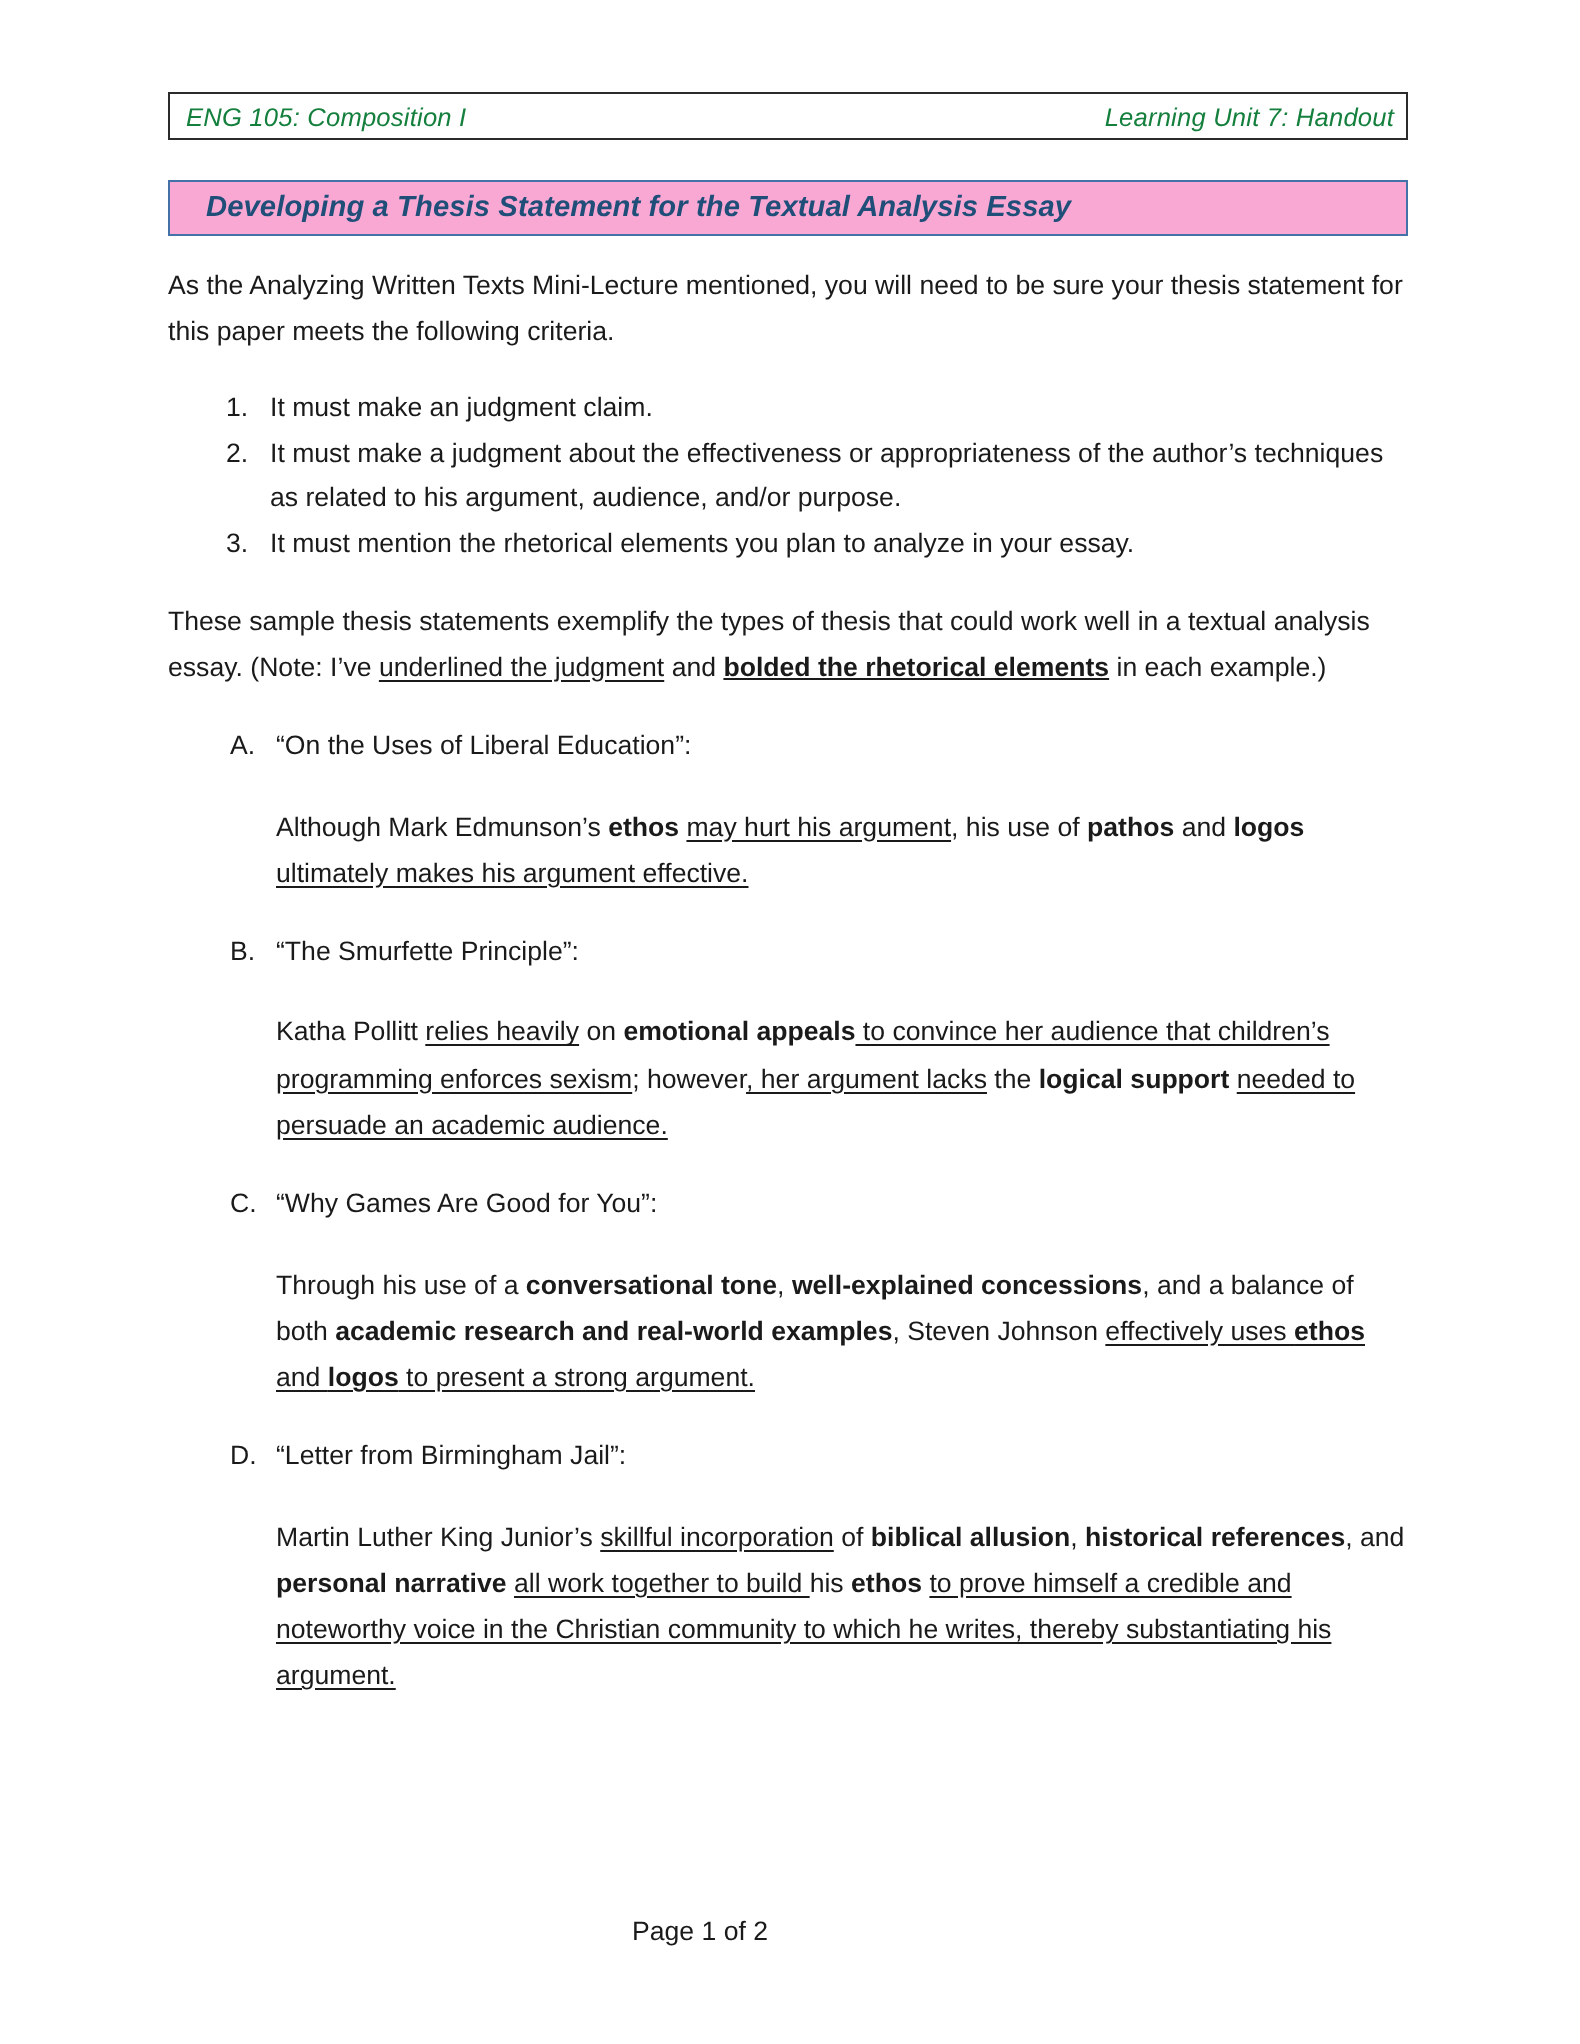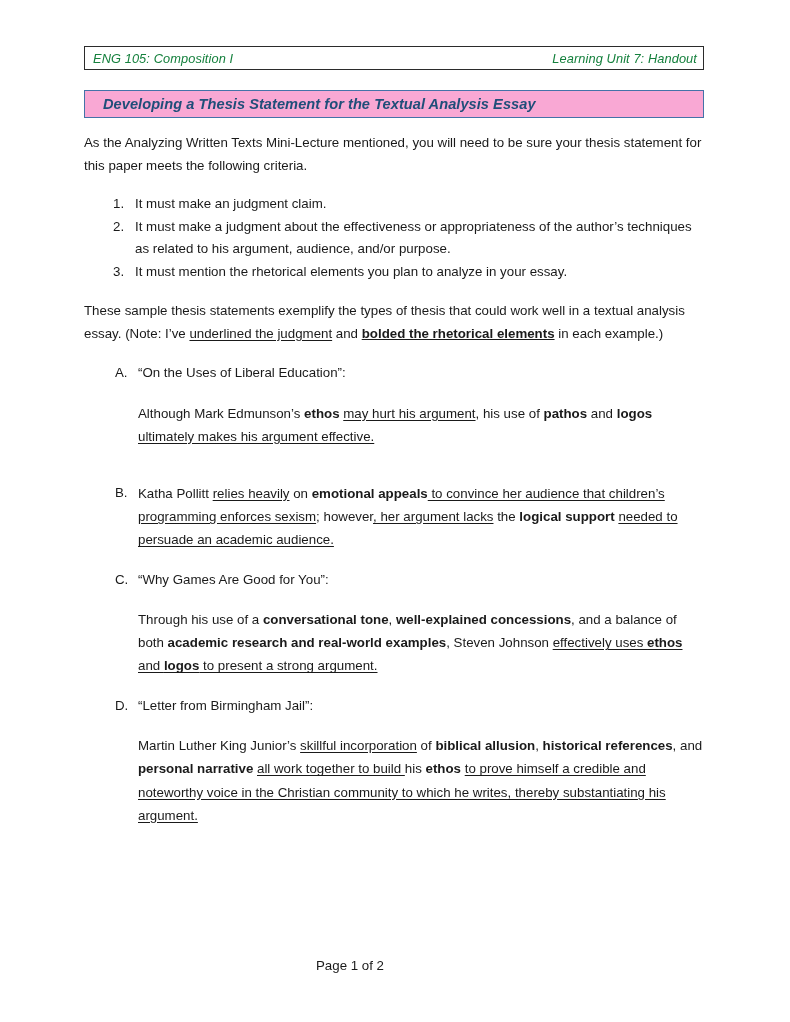--- a/index.html
+++ b/index.html
@@ -187,20 +187,21 @@
 
     <div class="alpha-list" id="examples-list">
         <div class="alpha-item">
           <span class="marker">A.</span>
           <div class="alpha-title">“On the Uses of Liberal Education”:</div>
           <div class="alpha-body"><span>Although Mark Edmunson’s </span><span style="font-weight: bold;">ethos</span><span> </span><span style="text-decoration: underline; text-underline-offset: 2px;">may hurt his argument</span><span>, his use of </span><span style="font-weight: bold;">pathos</span><span> and </span><span style="font-weight: bold;">logos</span><span> </span><span style="text-decoration: underline; text-underline-offset: 2px;">ultimately makes his argument effective.</span></div>
         </div>
         <div class="alpha-block-gap"></div>
         <div class="alpha-item">
           <span class="marker">B.</span>
+          <div class="alpha-title">“The Smurfette Principle”:</div>
           <div class="alpha-body"><span>Katha Pollitt </span><span style="text-decoration: underline; text-underline-offset: 2px;">relies heavily</span><span> on </span><span style="font-weight: bold;">emotional appeals</span><span style="text-decoration: underline; text-underline-offset: 2px;"> to convince her audience that children’s programming enforces sexism</span><span>; however</span><span style="text-decoration: underline; text-underline-offset: 2px;">, her argument lacks</span><span> the </span><span style="font-weight: bold;">logical support</span><span> </span><span style="text-decoration: underline; text-underline-offset: 2px;">needed to persuade an academic audience.</span></div>
         </div>
         <div class="alpha-block-gap"></div>
         <div class="alpha-item">
           <span class="marker">C.</span>
           <div class="alpha-title">“Why Games Are Good for You”:</div>
           <div class="alpha-body"><span>Through his use of a </span><span style="font-weight: bold;">conversational tone</span><span>, </span><span style="font-weight: bold;">well-explained concessions</span><span>, and a balance of both </span><span style="font-weight: bold;">academic research and real-world examples</span><span>, Steven Johnson </span><span style="text-decoration: underline; text-underline-offset: 2px;">effectively uses </span><span style="font-weight: bold; text-decoration: underline; text-underline-offset: 2px;">ethos</span><span style="text-decoration: underline; text-underline-offset: 2px;"> and </span><span style="font-weight: bold; text-decoration: underline; text-underline-offset: 2px;">logos</span><span style="text-decoration: underline; text-underline-offset: 2px;"> to present a strong argument.</span></div>
         </div>
         <div class="alpha-block-gap"></div>
         <div class="alpha-item">

